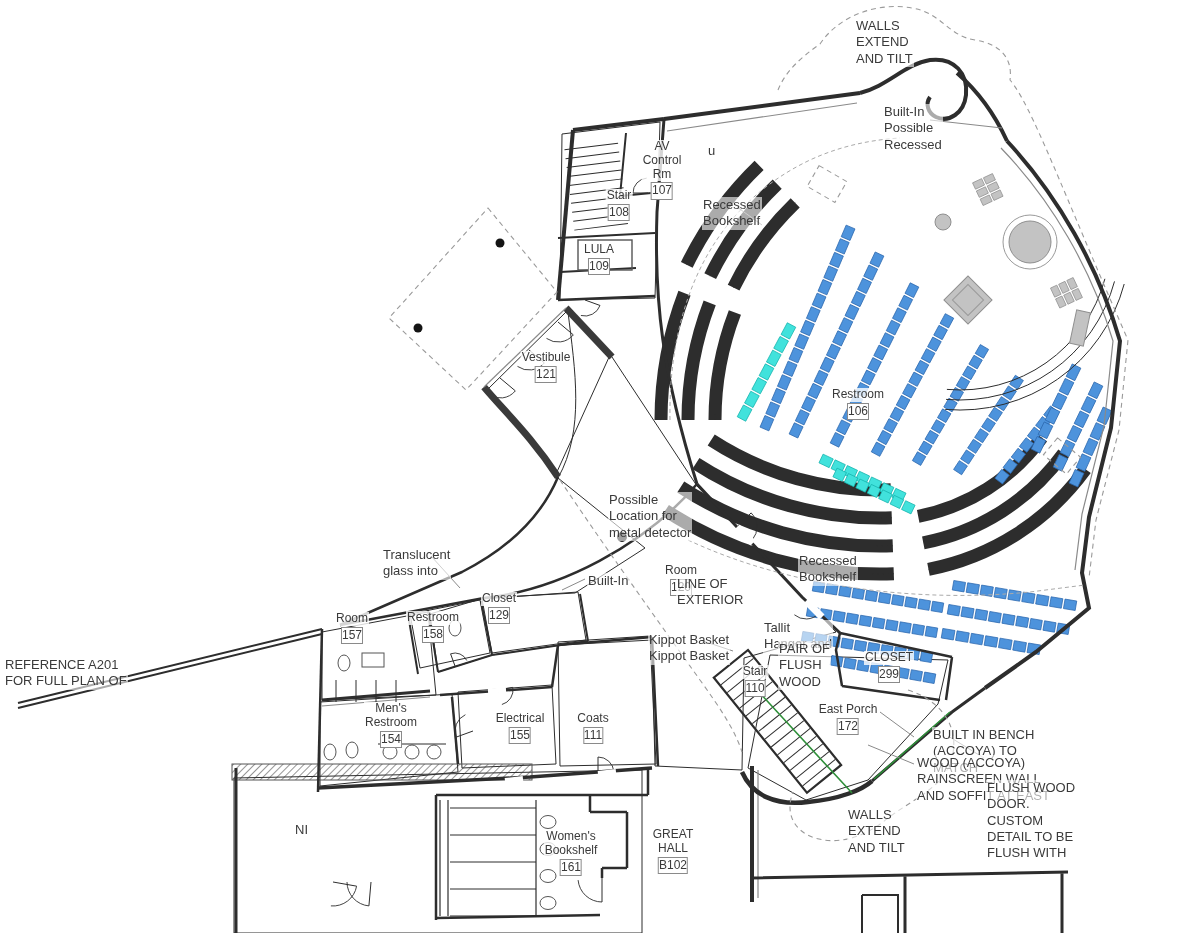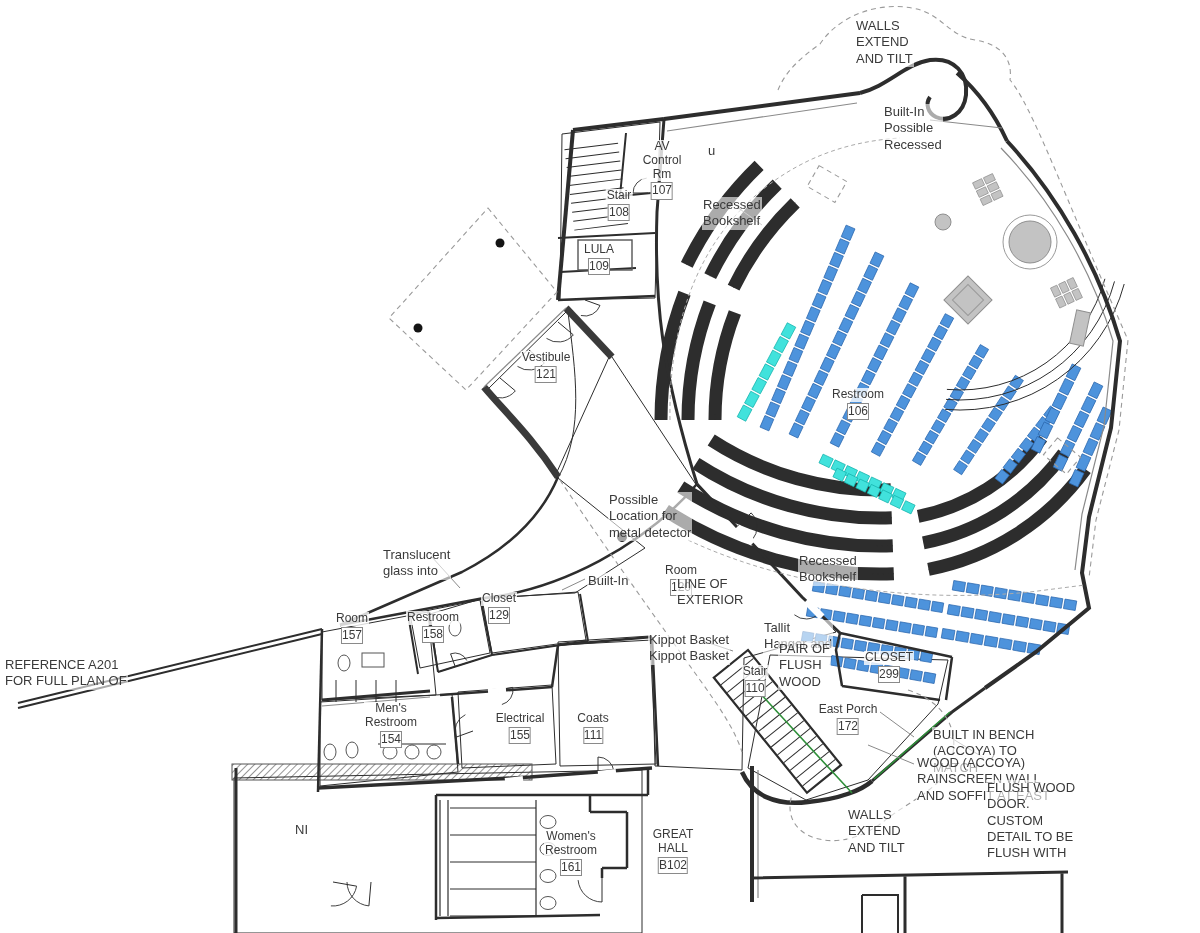--- a/index.html
+++ b/index.html
@@ -519,21 +519,21 @@
   <div class="rl" style="left:848px;top:703px">
         <span class="nm">East Porch</span>
         <span class="no">172</span>
       </div>
   <div class="rl" style="left:889px;top:651px">
         <span class="nm">CLOSET</span>
         <span class="no">299</span>
       </div>
   <div class="rl" style="left:571px;top:830px">
         <span class="nm">Women's
-Restroom</span>
+Bookshelf</span>
         <span class="no">161</span>
       </div>
   <div class="rl" style="left:673px;top:828px">
         <span class="nm">GREAT
 HALL</span>
         <span class="no">B102</span>
       </div>
 
   <div class="nt" style="left:855px;top:18px">WALLS
 EXTEND

